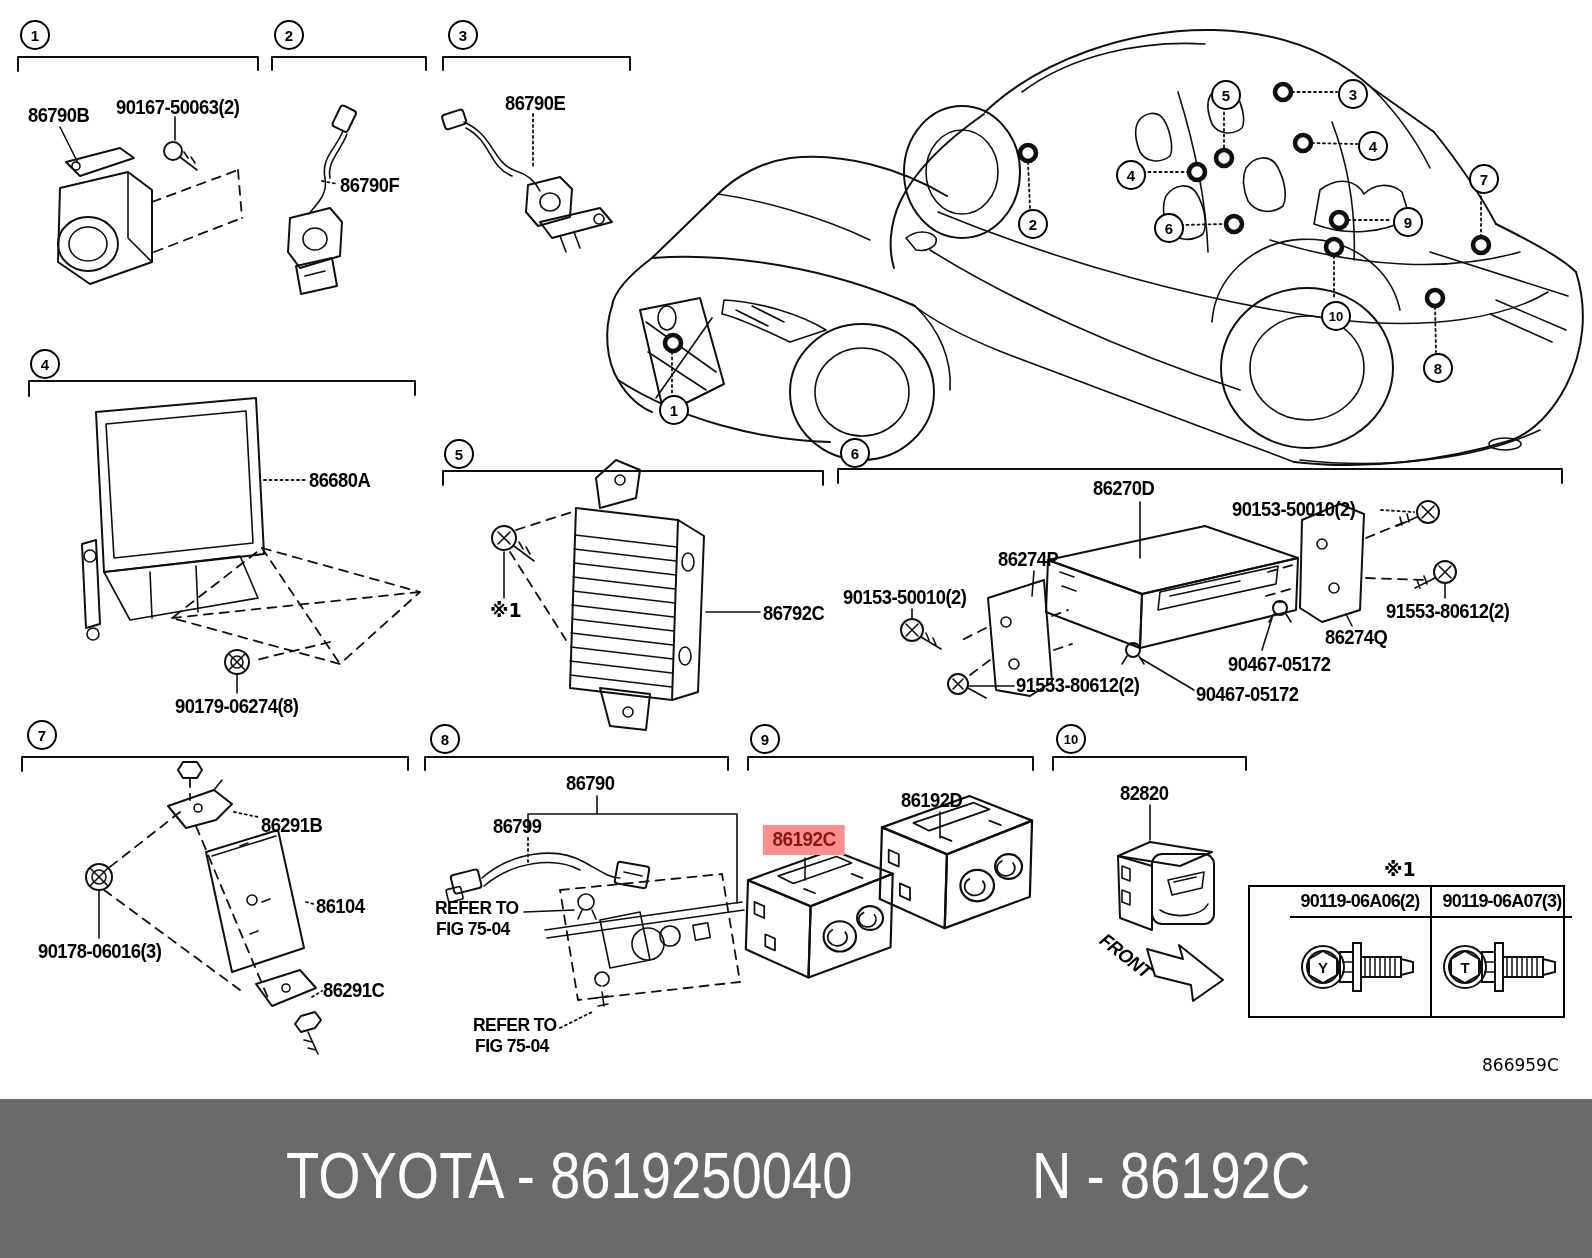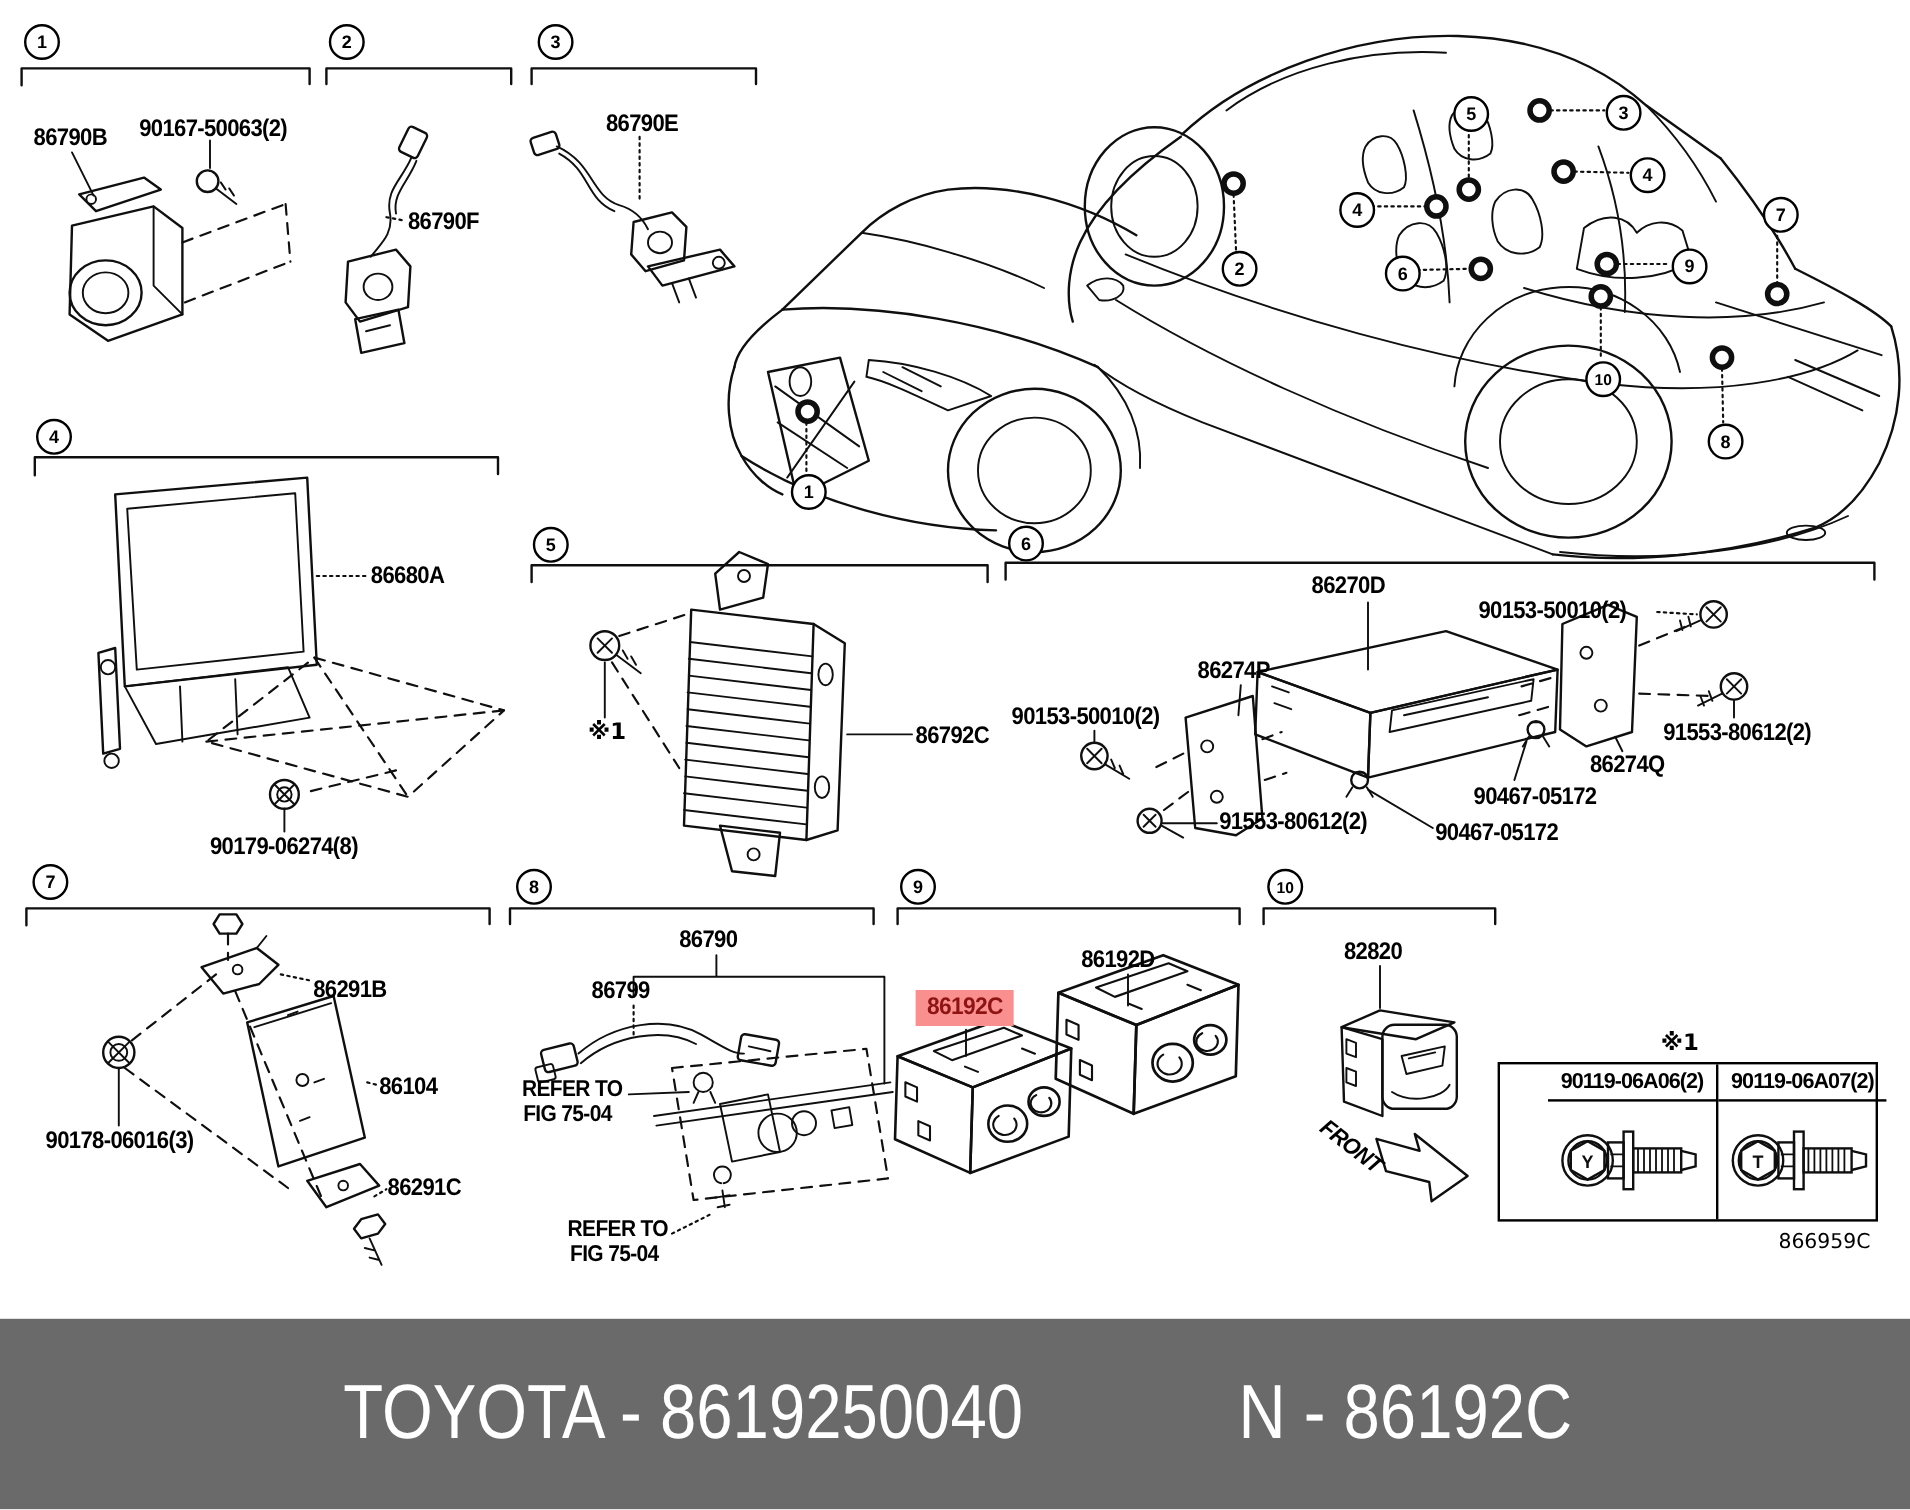--- a/index.html
+++ b/index.html
@@ -412,40 +412,40 @@
             <rect x="50" y="26" width="13" height="30"></rect>
             <path d="M52,36 h11 M52,46 h11" stroke-width="1.5"></path>
             <rect x="71" y="31" width="40" height="20"></rect>
             <path d="M75,31 v20 M80,31 v20 M85,31 v20 M90,31 v20 M95,31 v20 M100,31 v20 M105,31 v20" stroke-width="1.5"></path>
             <path d="M111,33 L123,36 L123,46 L111,49"></path>
           </g>
         </svg>
       </div>
     </div>
     <div class="fcell">
-      <div class="fhead">90119-06A07(2)</div>
+      <div class="fhead">90119-06A07(3)</div>
       <div class="fbody">
         <svg width="140" height="82" viewBox="0 0 140 82">
           <g fill="none" stroke="#0f0f0f" stroke-width="2">
             <circle cx="33" cy="41" r="21"></circle>
               <circle cx="33" cy="41" r="16"></circle>
             <polygon points="33,25 47,33 47,49 33,57 19,49 19,33"></polygon>
             <text x="33" y="47" text-anchor="middle" font-size="15" font-weight="700" font-family="Liberation Sans, sans-serif" fill="#0f0f0f" stroke="none">T</text>
             <rect x="63" y="17" width="8" height="48"></rect>
             <rect x="50" y="26" width="13" height="30"></rect>
             <path d="M52,36 h11 M52,46 h11" stroke-width="1.5"></path>
             <rect x="71" y="31" width="40" height="20"></rect>
             <path d="M75,31 v20 M80,31 v20 M85,31 v20 M90,31 v20 M95,31 v20 M100,31 v20 M105,31 v20" stroke-width="1.5"></path>
             <path d="M111,33 L123,36 L123,46 L111,49"></path>
           </g>
         </svg>
       </div>
     </div>
   </div>
 
-  <div class="fig" style="left:1482px;top:1025px">866959C</div>
+  <div class="fig" style="left:1482px;top:1055px">866959C</div>
 
   <div class="banner">
     <span class="bl">TOYOTA - 8619250040</span>
     <span class="br">N - 86192C</span>
   </div>
 
 </div>
 
 </body></html>

